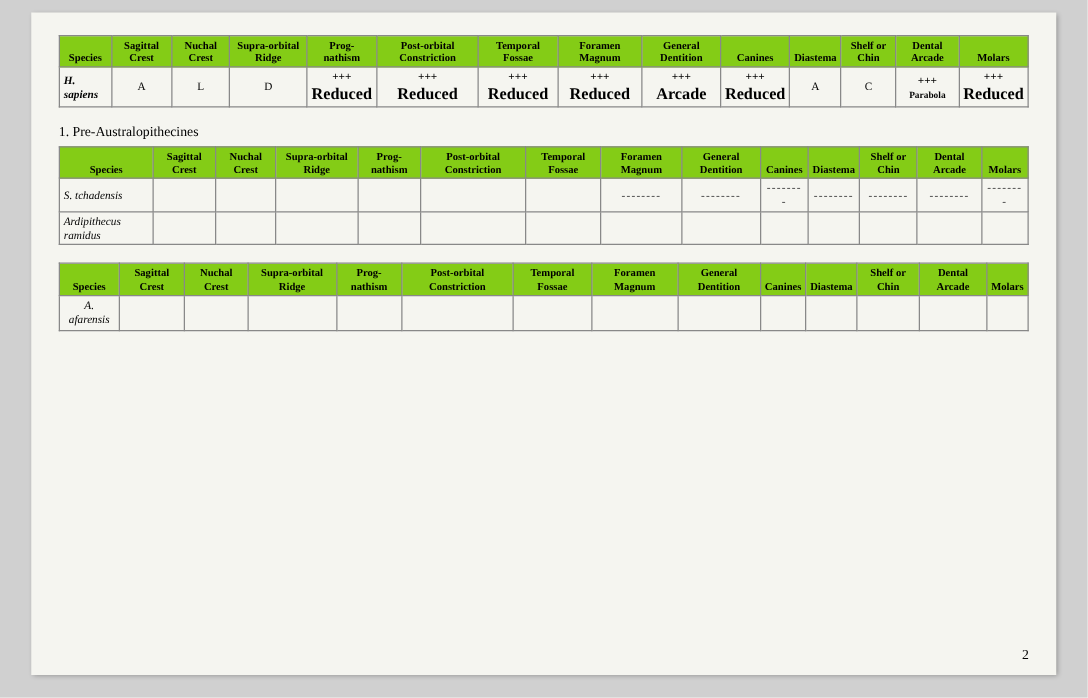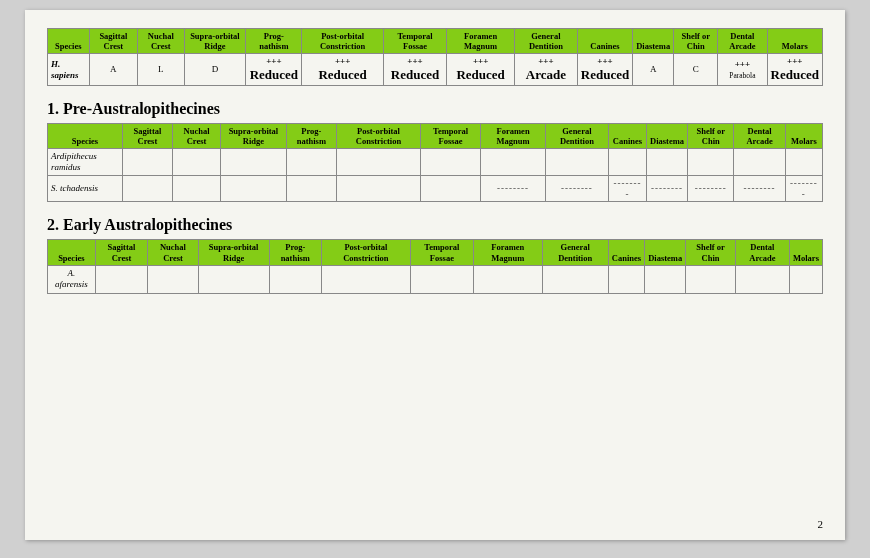--- a/index.html
+++ b/index.html
@@ -43,39 +43,39 @@
       font-style: italic;
       font-weight: bold;
       font-size: 9px;
     }
     td.species-cell-normal {
       text-align: left;
       font-style: italic;
       font-size: 9px;
     }
     .section-title {
-      font-size: 16px;
-      font-weight: bold;
+      font-size: 11px;
+      font-weight: normal;
       margin-bottom: 5px;
       margin-top: 4px;
     }
     .dashes {
       letter-spacing: 1px;
       color: #333;
     }
     .bold-text {
       font-weight: bold;
     }
     .reduced-text {
       font-size: 13px;
       font-weight: bold;
     }
     .parabola-text {
       font-size: 7.5px;
-      font-weight: normal;
+      font-weight: bold;
     }
     .page-num {
       position: absolute;
       bottom: 10px;
       right: 22px;
       font-size: 11px;
     }
     .header-row th {
       vertical-align: bottom;
     }
@@ -140,55 +140,54 @@
         <th><span>General Dentition</span></th>
         <th><span>Canines</span></th>
         <th><span>Diastema</span></th>
         <th><span>Shelf or Chin</span></th>
         <th><span>Dental Arcade</span></th>
         <th><span>Molars</span></th>
       </tr>
     </thead>
     <tbody>
       <tr>
+        <td class="species-cell-normal" style="font-style:italic;text-align:left;">S. tchadensis</td>
+        <td></td>
+        <td></td>
+        <td></td>
+        <td></td>
+        <td></td>
+        <td></td>
+        <td class="dashes">--------</td>
+        <td class="dashes">--------</td>
+        <td class="dashes">--------</td>
+        <td class="dashes">--------</td>
+        <td class="dashes">--------</td>
+        <td class="dashes">--------</td>
+        <td class="dashes">--------</td>
+      </tr>
+      <tr>
         <td class="species-cell-normal" style="font-style:italic;text-align:left;">Ardipithecus ramidus</td>
         <td></td>
         <td></td>
         <td></td>
         <td></td>
         <td></td>
         <td></td>
         <td></td>
         <td></td>
         <td></td>
         <td></td>
         <td></td>
         <td></td>
         <td></td>
-      </tr>
-      <tr>
-        <td class="species-cell-normal" style="font-style:italic;text-align:left;">S. tchadensis</td>
-        <td></td>
-        <td></td>
-        <td></td>
-        <td></td>
-        <td></td>
-        <td></td>
-        <td class="dashes">--------</td>
-        <td class="dashes">--------</td>
-        <td class="dashes">--------</td>
-        <td class="dashes">--------</td>
-        <td class="dashes">--------</td>
-        <td class="dashes">--------</td>
-        <td class="dashes">--------</td>
       </tr>
     </tbody>
   </table>
 
-  <div class="section-title">2. Early Australopithecines</div>
 
   <table>
     <thead>
       <tr class="header-row">
         <th>Species</th>
         <th><span>Sagittal Crest</span></th>
         <th><span>Nuchal Crest</span></th>
         <th><span>Supra-orbital Ridge</span></th>
         <th><span>Prog-nathism</span></th>
         <th><span>Post-orbital Constriction</span></th>

